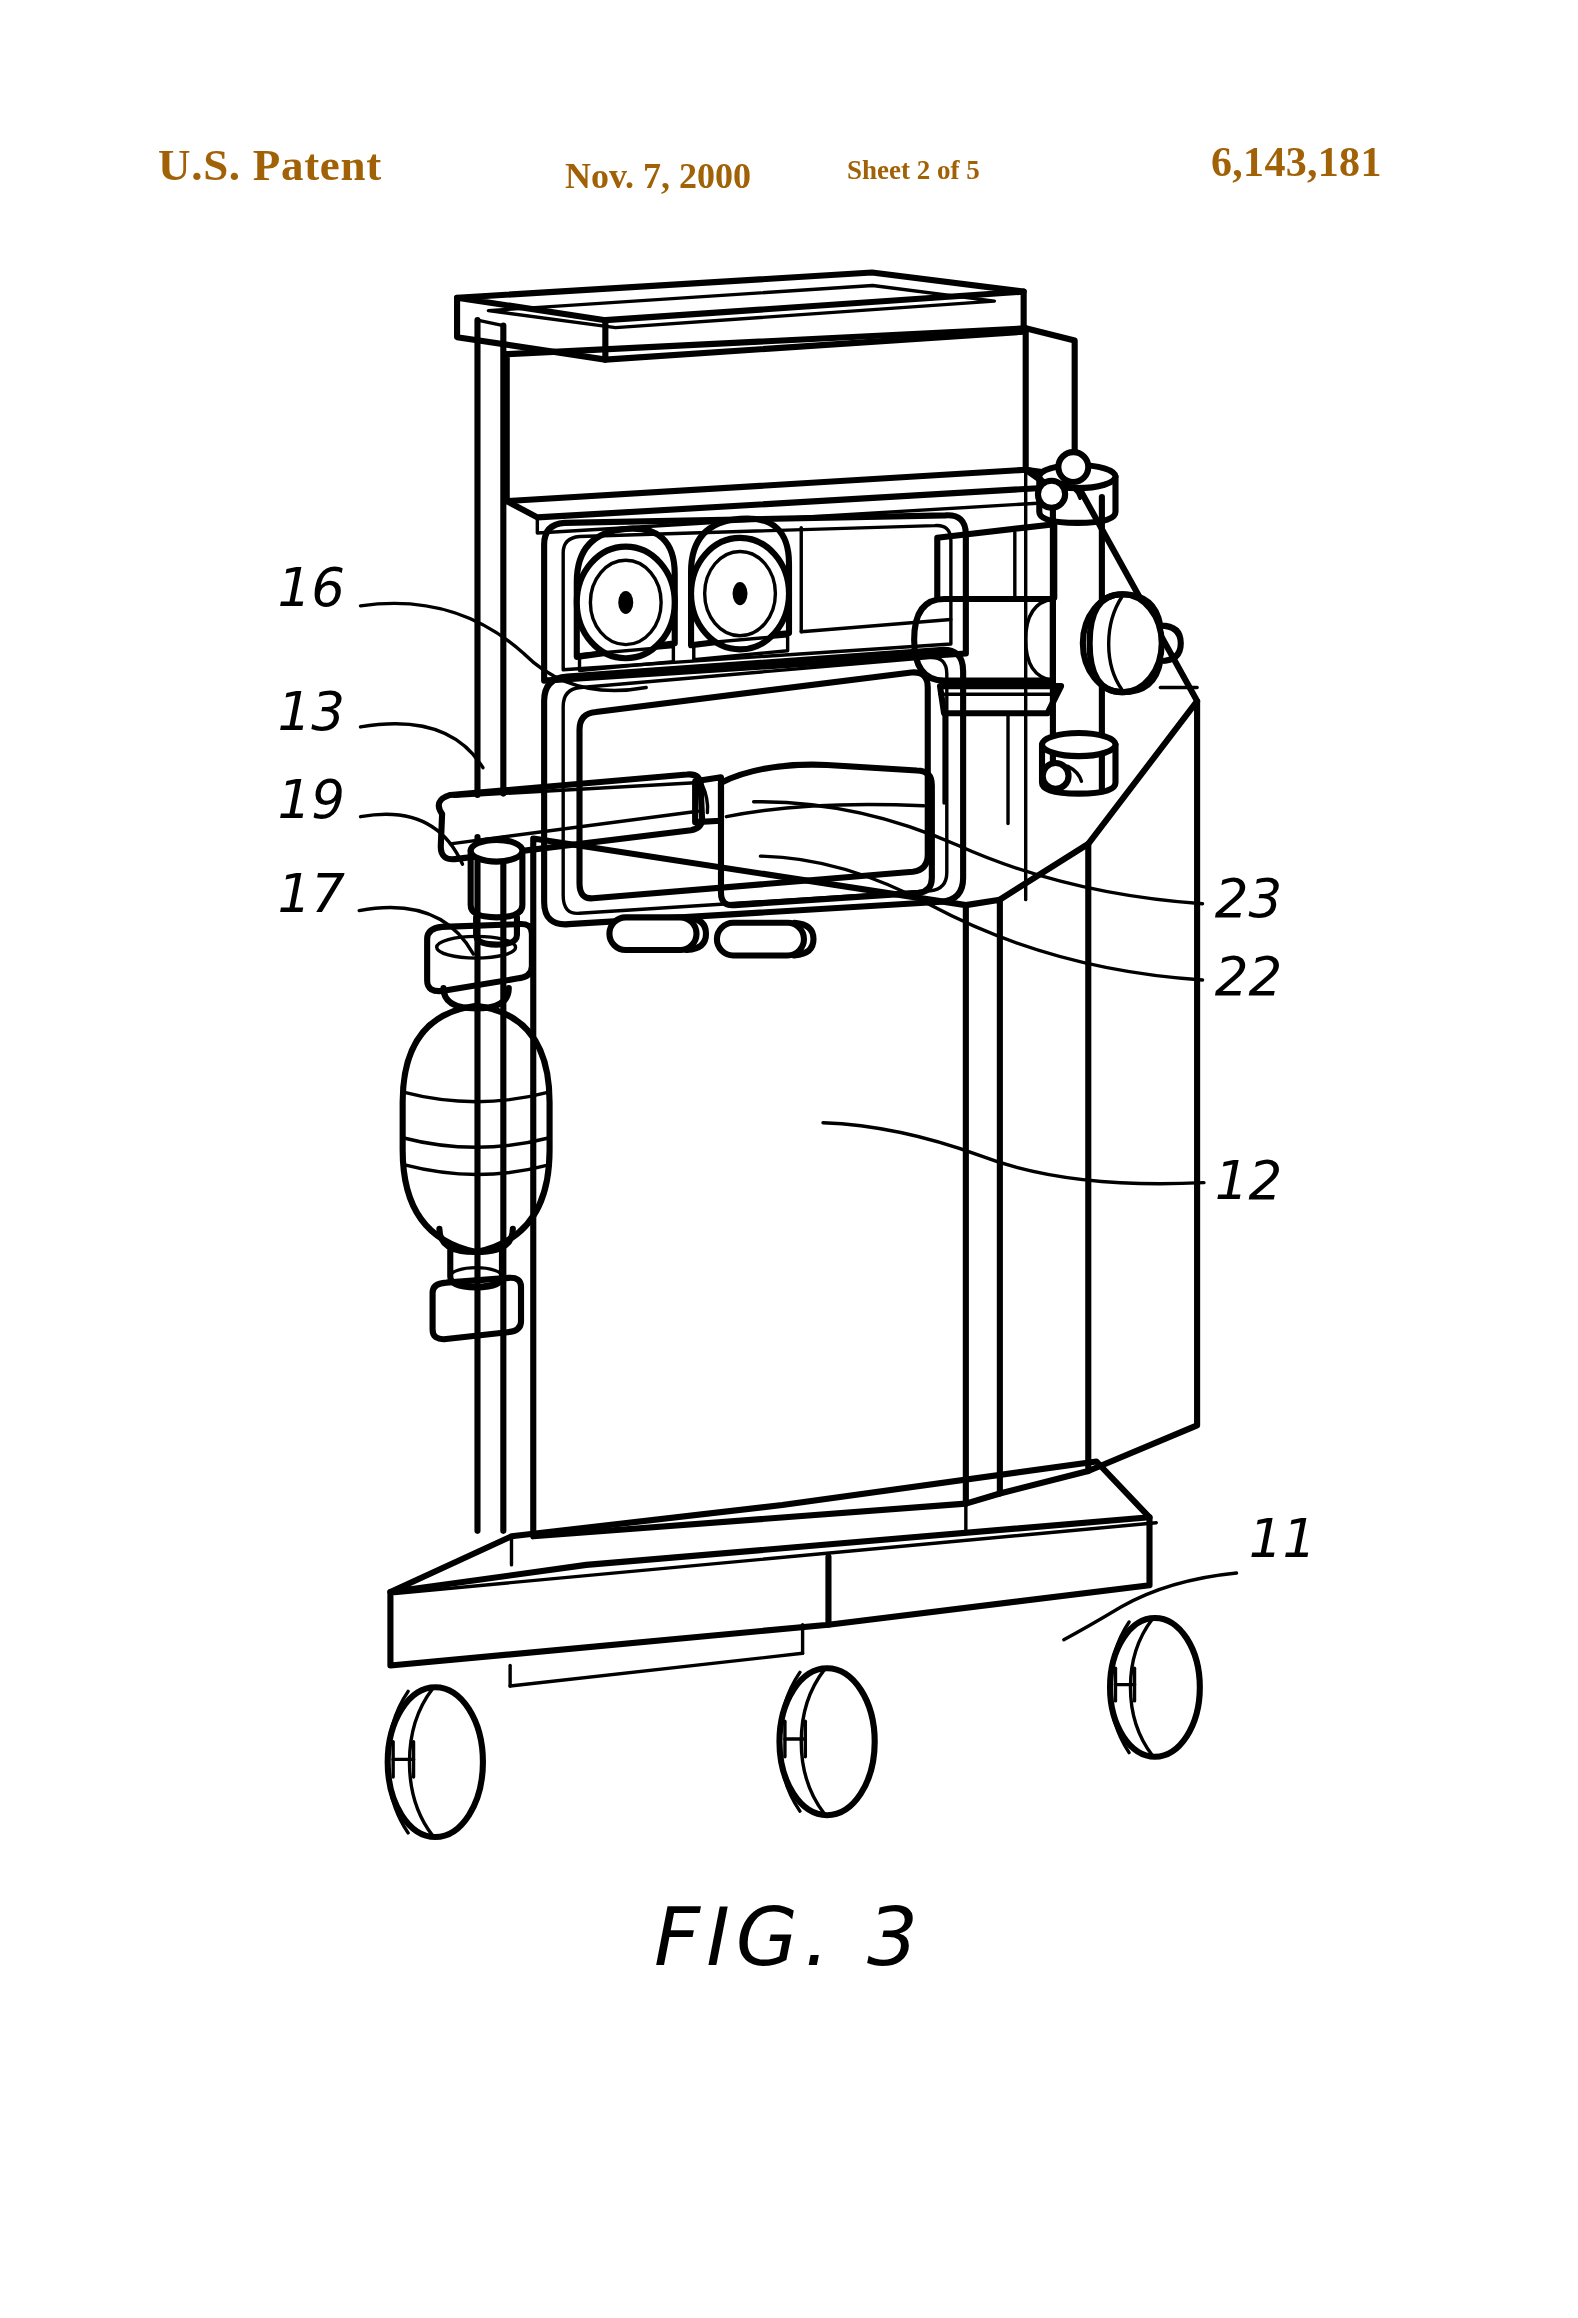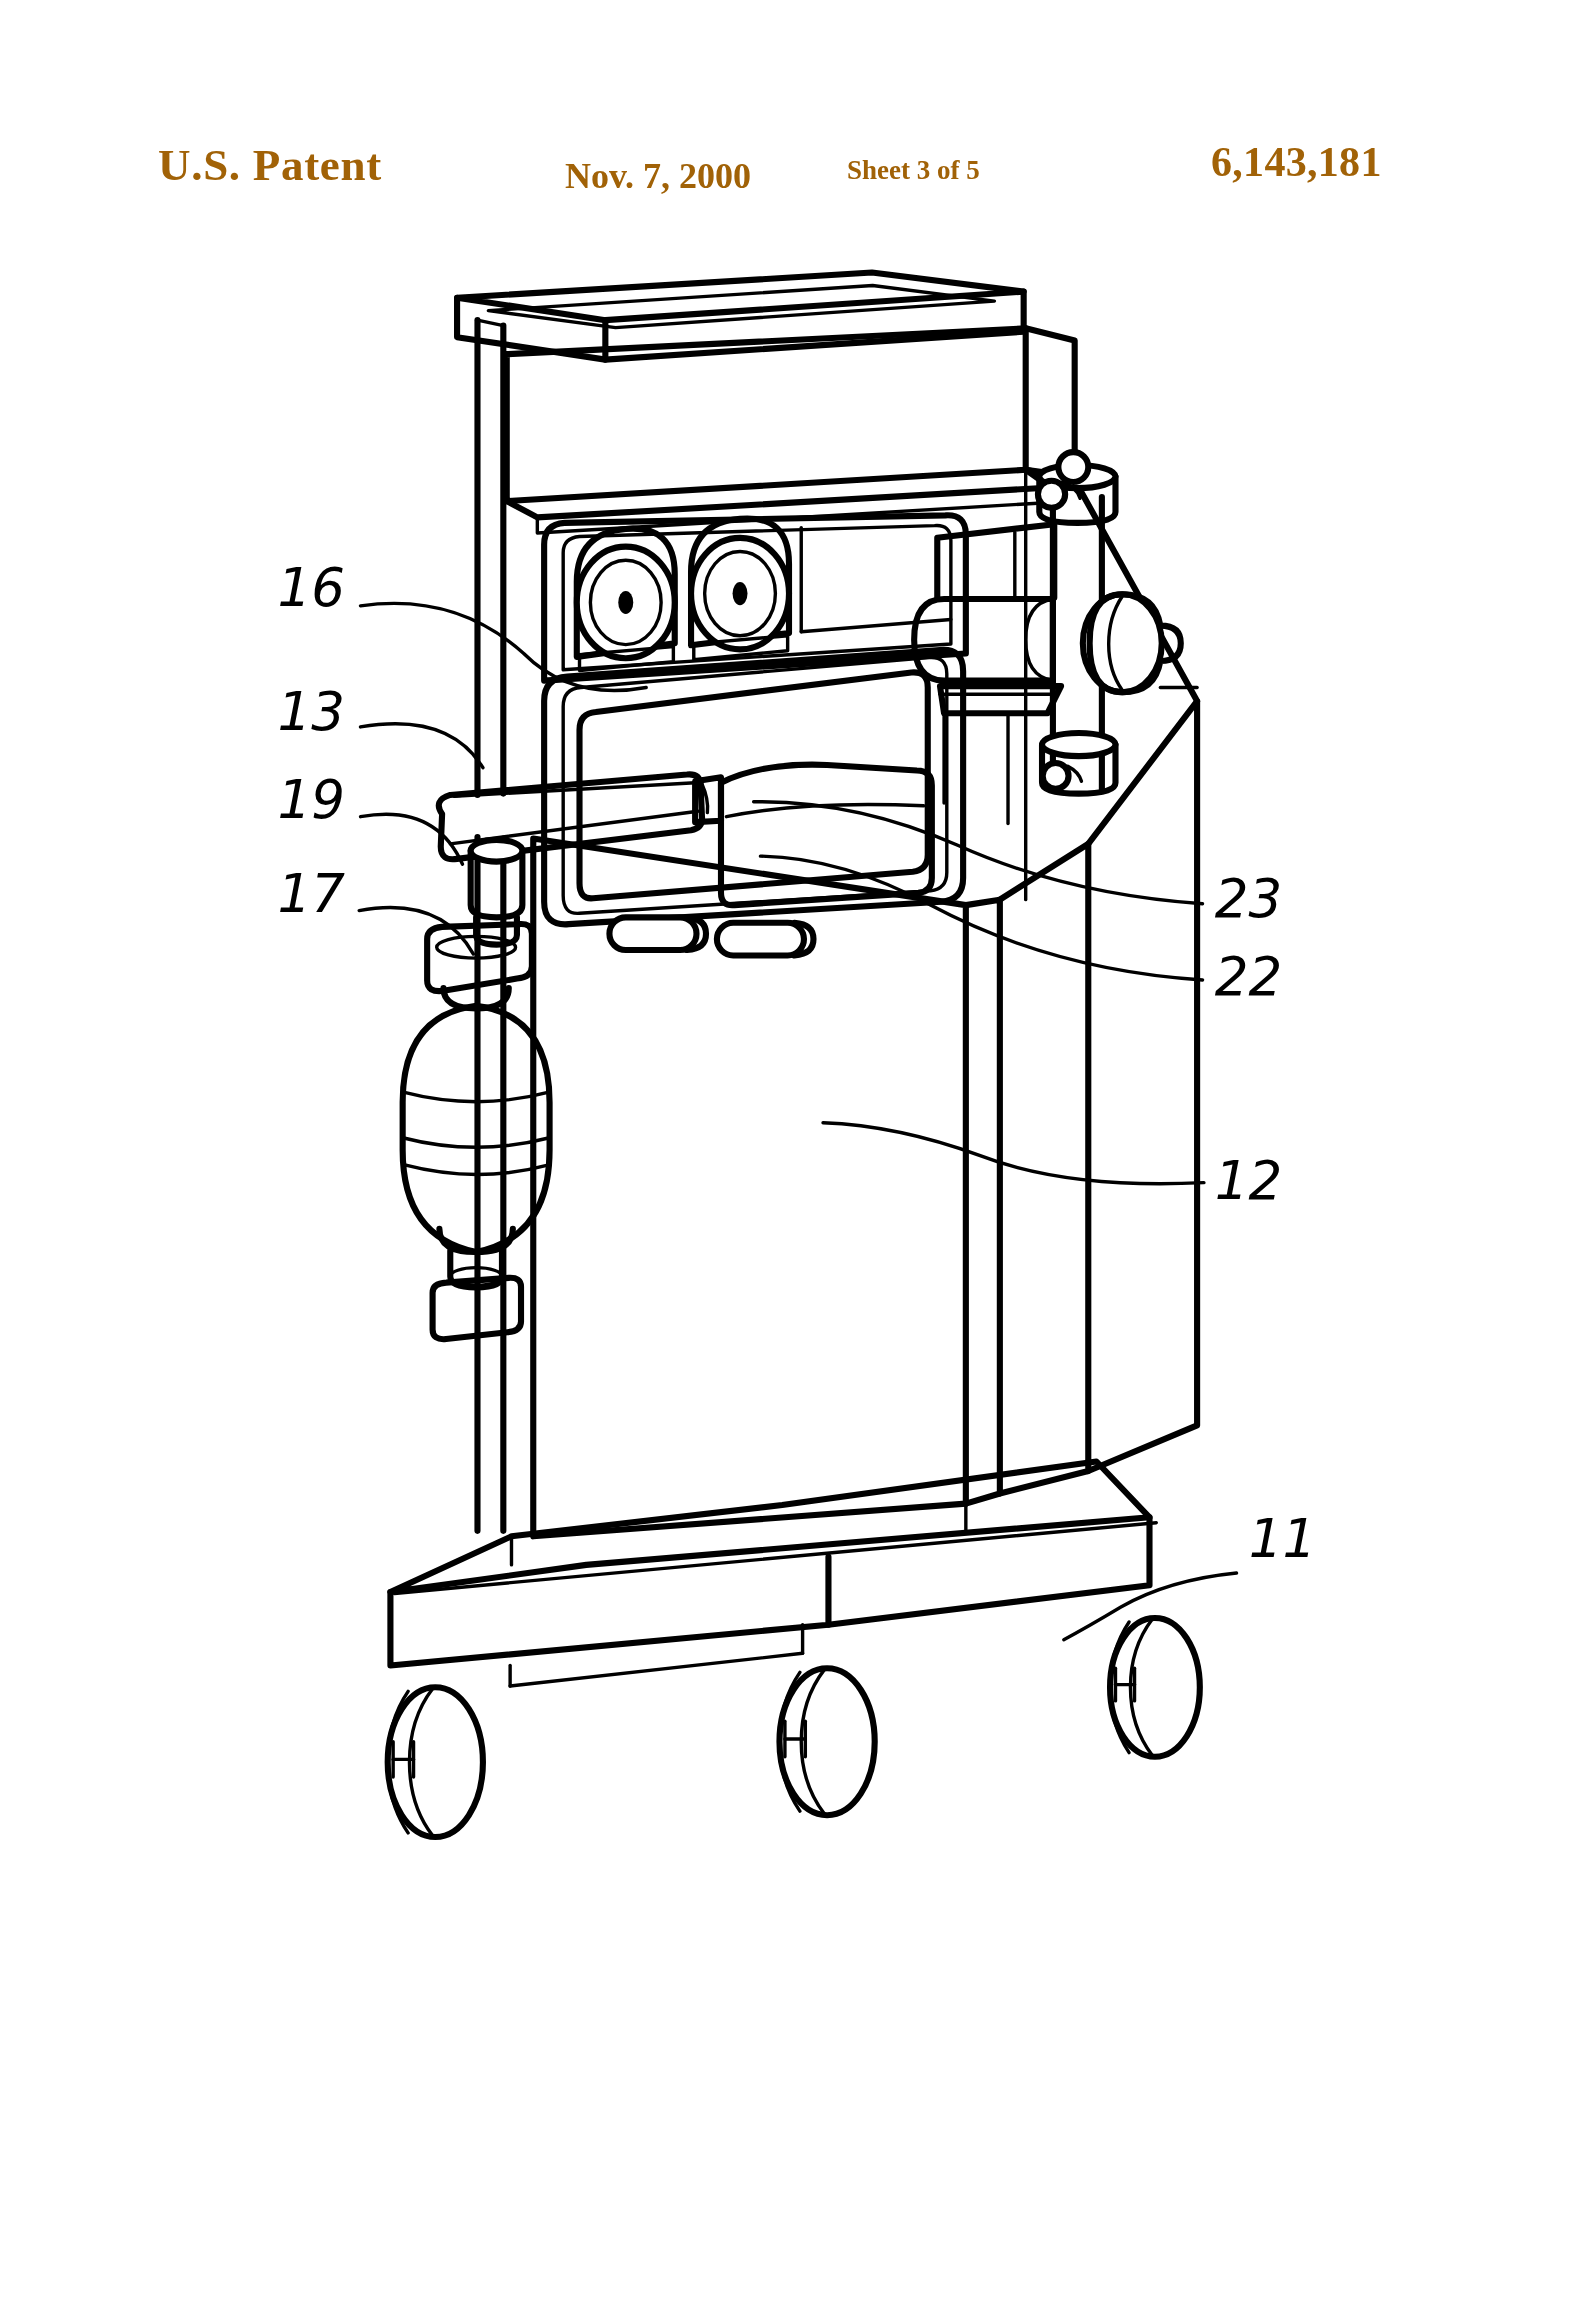--- a/index.html
+++ b/index.html
@@ -128,21 +128,21 @@
     fill: #000000;
     font-weight: 400;
   }
 </style>
 </head>
 <body>
 
 <div id="patent-header">
   <div class="hdr-item" id="hdr-office">U.S. Patent</div>
   <div class="hdr-item" id="hdr-date">Nov. 7, 2000</div>
-  <div class="hdr-item" id="hdr-sheet">Sheet 3 of 5</div>
+  <div class="hdr-item" id="hdr-sheet">Sheet 2 of 5</div>
   <div class="hdr-item" id="hdr-number">6,143,181</div>
 </div>
 
 <div id="drawing-sheet">
 
   <svg id="figure-svg" viewBox="0 0 2320 3408">
 
     <g>
 
       <path class="ln-thick" d="M 672 437 L 1282 400 L 1505 428 L 890 470 Z"></path>
@@ -401,14 +401,15 @@
       <text class="ref-num" x="408" y="1202">19</text>
       <text class="ref-num" x="408" y="1340">17</text>
       <text class="ref-num" x="1786" y="1348">23</text>
       <text class="ref-num" x="1786" y="1462">22</text>
       <text class="ref-num" x="1786" y="1762">12</text>
       <text class="ref-num" x="1836" y="2288">11</text>
     </g>
 
   </svg>
 
+  <div id="figure-caption">FIG. 3</div>
 </div>
 
 
 </body></html>

